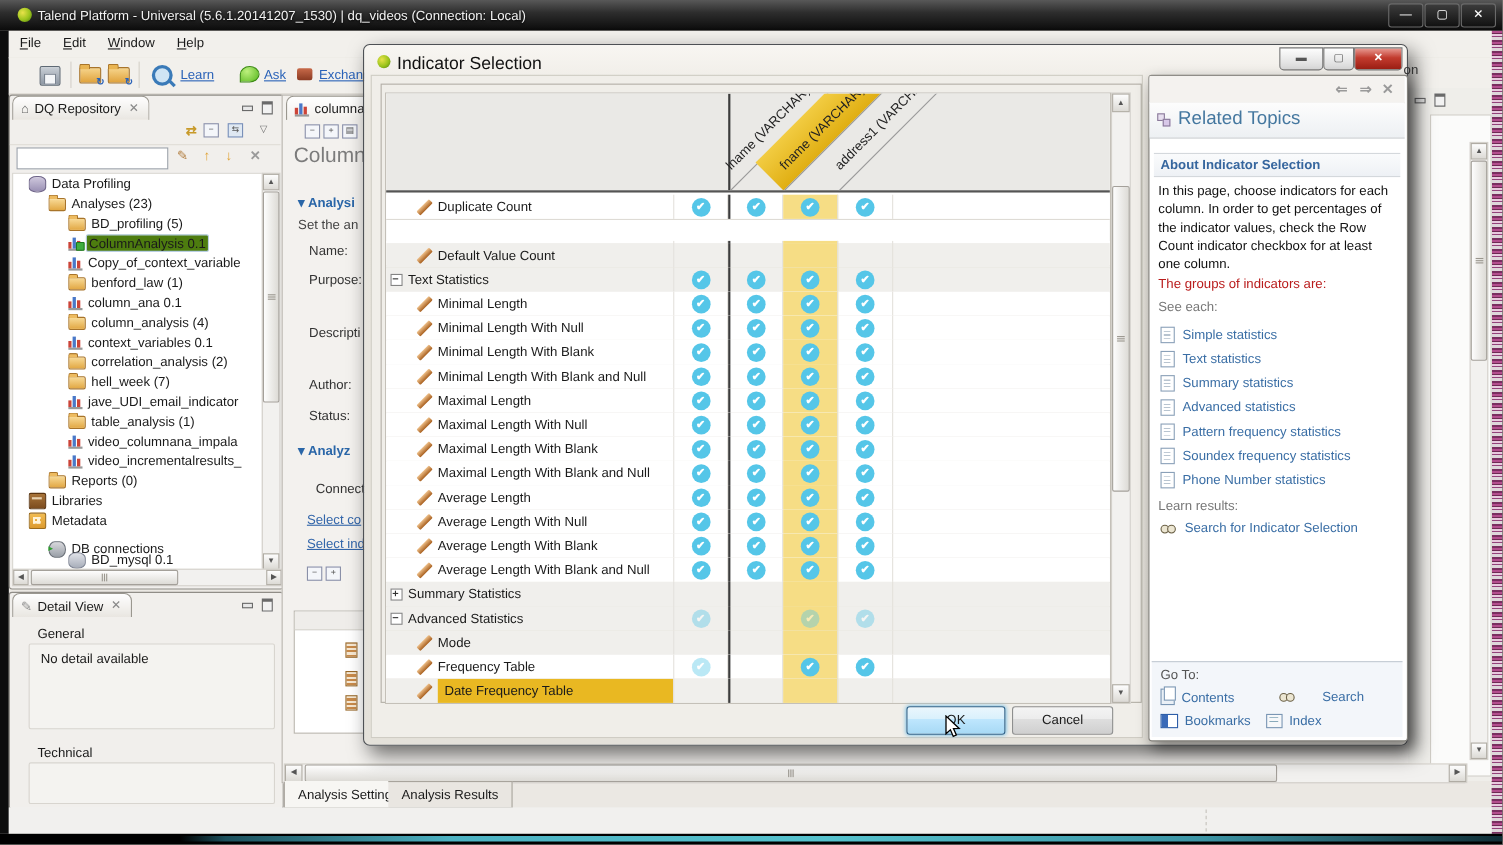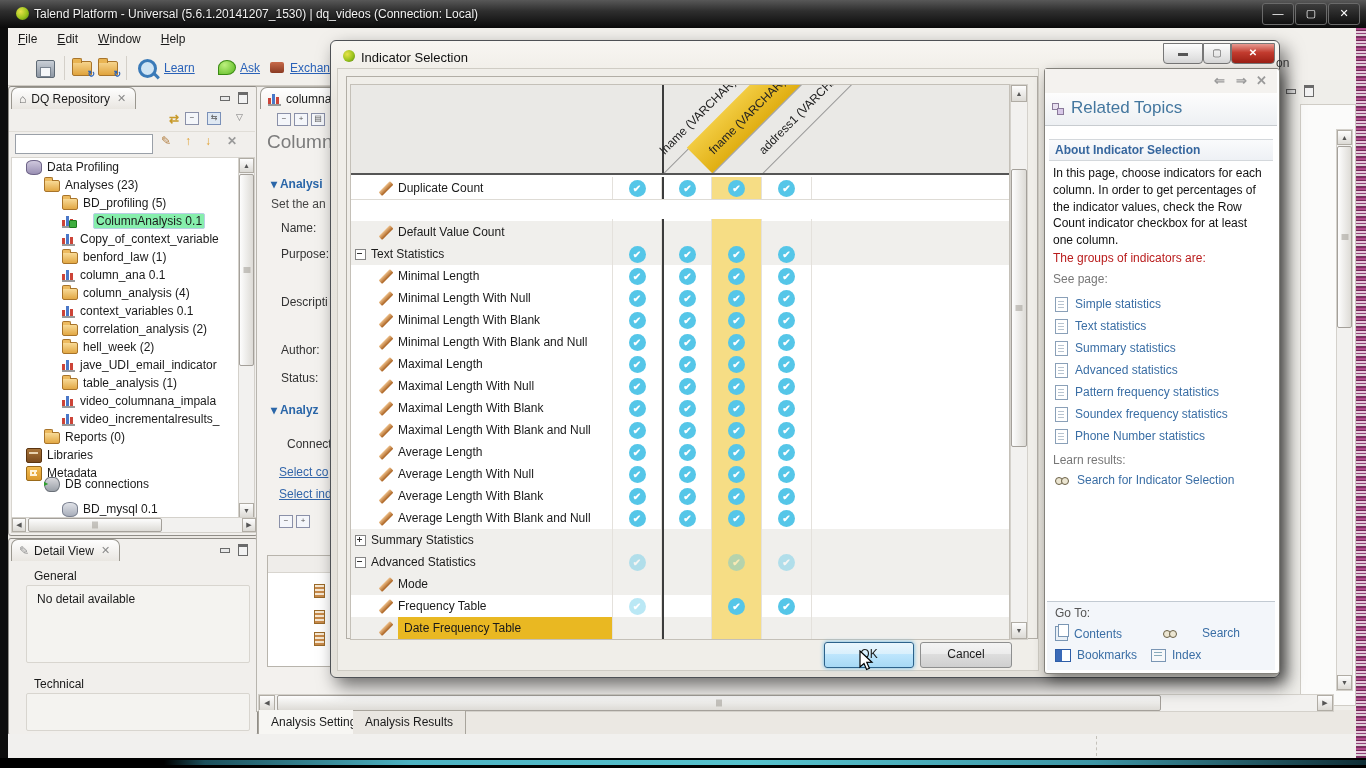--- a/index.html
+++ b/index.html
@@ -44,21 +44,21 @@
   .view{border:1px solid #908d87;border-radius:3px;background:#f1efec;}
   .vtab{position:absolute;display:flex;align-items:center;gap:5px;height:21px;padding:0 9px 0 7px;
     background:linear-gradient(#fefefe,#e9e6e1);border:1px solid #9a978f;border-bottom:none;border-radius:7px 7px 0 0;font-size:12px;white-space:nowrap;}
   .vtab .x{color:#8a8a8a;font-size:11px;margin-left:2px;}
   .mini-btn{display:inline-block;width:13px;height:11px;position:relative;}
   .mini-btn.min::after{content:"";position:absolute;left:2px;bottom:1px;width:8px;height:3px;border:1px solid #6a6a6a;background:#e8e8e8;}
   .mini-btn.max::after{content:"";position:absolute;left:2px;top:1px;width:8px;height:8px;border:1px solid #6a6a6a;border-top:3px solid #6a6a6a;background:#f2f2f2;}
   
   .tree-row{position:absolute;left:14px;height:18px;display:flex;align-items:center;white-space:nowrap;overflow:hidden;width:222px;}
   .tree-row .lbl{margin-left:5px;}
-  .tree-row.sel .lbl{background:#86efac;border:1px solid #b9cfe4;border-radius:2px;padding:0 2px;margin-left:18px;}
+  .tree-row.sel .lbl{background:#4d7c0f;border:1px solid #b9cfe4;border-radius:2px;padding:0 2px;margin-left:3px;}
   .ticon{flex:0 0 auto;position:relative;width:14px;height:13px;}
   .ticon.folder{width:14px;height:10px;margin-top:2px;background:linear-gradient(#f8da96,#e2a844);border:1px solid #a8742a;border-radius:1px 2px 2px 2px;}
   .ticon.folder::before{content:"";position:absolute;left:-1px;top:-4px;width:7px;height:3px;background:#edbb60;border:1px solid #a8742a;border-bottom:none;border-radius:2px 2px 0 0;}
   .bar-icon{display:flex;align-items:flex-end;gap:1px;width:13px;height:12px;border-bottom:2px solid #999;}
   .bar-icon i{display:block;width:3px;}
   .bar-icon .b1{height:6px;background:#cc4438;}
   .bar-icon .b2{height:10px;background:#4a78c8;}
   .bar-icon .b3{height:7px;background:#cc4438;}
   .lock{position:absolute;right:-2px;bottom:-2px;width:6px;height:6px;background:#3fae3f;border:1px solid #1c7a1c;border-radius:1px;}
   .ticon.profiling{background:linear-gradient(#cfc8dd,#9a90b4);border:1px solid #6e6488;border-radius:45%/30%;}
@@ -275,21 +275,21 @@
             <i class="b3"></i>
           </span>
           <span class="lbl">context_variables 0.1</span>
         </div>
         <div class="tree-row" style="top: 162px; left: 50px;">
           <span class="ticon folder"></span>
           <span class="lbl">correlation_analysis (2)</span>
         </div>
         <div class="tree-row" style="top: 180px; left: 50px;">
           <span class="ticon folder"></span>
-          <span class="lbl">hell_week (2)</span>
+          <span class="lbl">hell_week (7)</span>
         </div>
         <div class="tree-row" style="top: 198px; left: 50px;">
           <span class="bar-icon">
             <i class="b1"></i>
             <i class="b2"></i>
             <i class="b3"></i>
           </span>
           <span class="lbl">jave_UDI_email_indicator</span>
         </div>
         <div class="tree-row" style="top: 216px; left: 50px;">
@@ -317,21 +317,21 @@
           <span class="lbl">Reports (0)</span>
         </div>
         <div class="tree-row" style="top: 288px; left: 14px;">
           <span class="ticon libraries"></span>
           <span class="lbl">Libraries</span>
         </div>
         <div class="tree-row" style="top: 306px; left: 14px;">
           <span class="ticon metadata"></span>
           <span class="lbl">Metadata</span>
         </div>
-        <div class="tree-row" style="top: 317px; left: 32px;">
+        <div class="tree-row" style="top: 332px; left: 32px;">
           <span class="ticon dbconn"></span>
           <span class="lbl">DB connections</span>
         </div>
         <div class="tree-row" style="top: 342px; left: 50px;">
           <span class="ticon mysql"></span>
           <span class="lbl">BD_mysql 0.1</span>
         </div>
       </div>
 
     <div class="sb" style="position:absolute;right:2px;top:70px;width:15px;height:360px;">
@@ -449,21 +449,21 @@
   <div class="abs btab inactive" style="left:353px;">Analysis Results</div>
   <div class="abs" id="statusbar">
     <span class="dash-sep" style="left:1088px;"></span>
   </div>
   <div class="abs" id="bottom-teal">
       <div class="line"></div>
     </div>
 
   <div class="abs" id="dialog-frame" style="z-index:40;">
     <span class="app-icon" style="left:12px;top:9px;width:12px;height:12px;"></span>
-    <span style="position:absolute;left:30px;top:9px;font-size:13px;color:#111;">Indicator Selection</span>
+    <span style="position:absolute;left:30px;top:9px;font-size:16px;color:#111;">Indicator Selection</span>
     <span class="dlg-btn" style="left:832px;width:38px;">▬</span>
     <span class="dlg-btn" style="left:872px;width:26px;">▢</span>
     <span class="dlg-btn close" style="left:900px;width:42px;">✕</span>
   </div>
   <div class="abs" id="dialog-body" style="z-index:41;"></div>
   <div class="abs" id="groupbox" style="z-index:42;"></div>
 
   <div class="abs" id="ind-table" style="z-index:43;">
     <div id="ind-header">
       <div id="hdr-vline"></div>
@@ -884,21 +884,21 @@
     </div>
     <div id="about-box">
       <span id="about-title">About Indicator Selection</span>
     </div>
     <div id="help-header">
       <span class="icon-topics"></span>
       <span id="help-title">Related Topics</span>
     </div>
     <div id="about-text">In this page, choose indicators for each column. In order to get percentages of the indicator values, check the Row Count indicator checkbox for at least one column.</div>
     <div id="groups-line">The groups of indicators are:</div>
-    <div id="see-also">See page:</div>
+    <div id="see-also">See each:</div>
     <div id="help-links">
         <div class="hlink-row" style="top: 224px;">
           <span class="icon-doc"></span>
           <a class="hlink">Simple statistics</a>
         </div>
         <div class="hlink-row" style="top: 246px;">
           <span class="icon-doc"></span>
           <a class="hlink">Text statistics</a>
         </div>
         <div class="hlink-row" style="top: 268px;">

